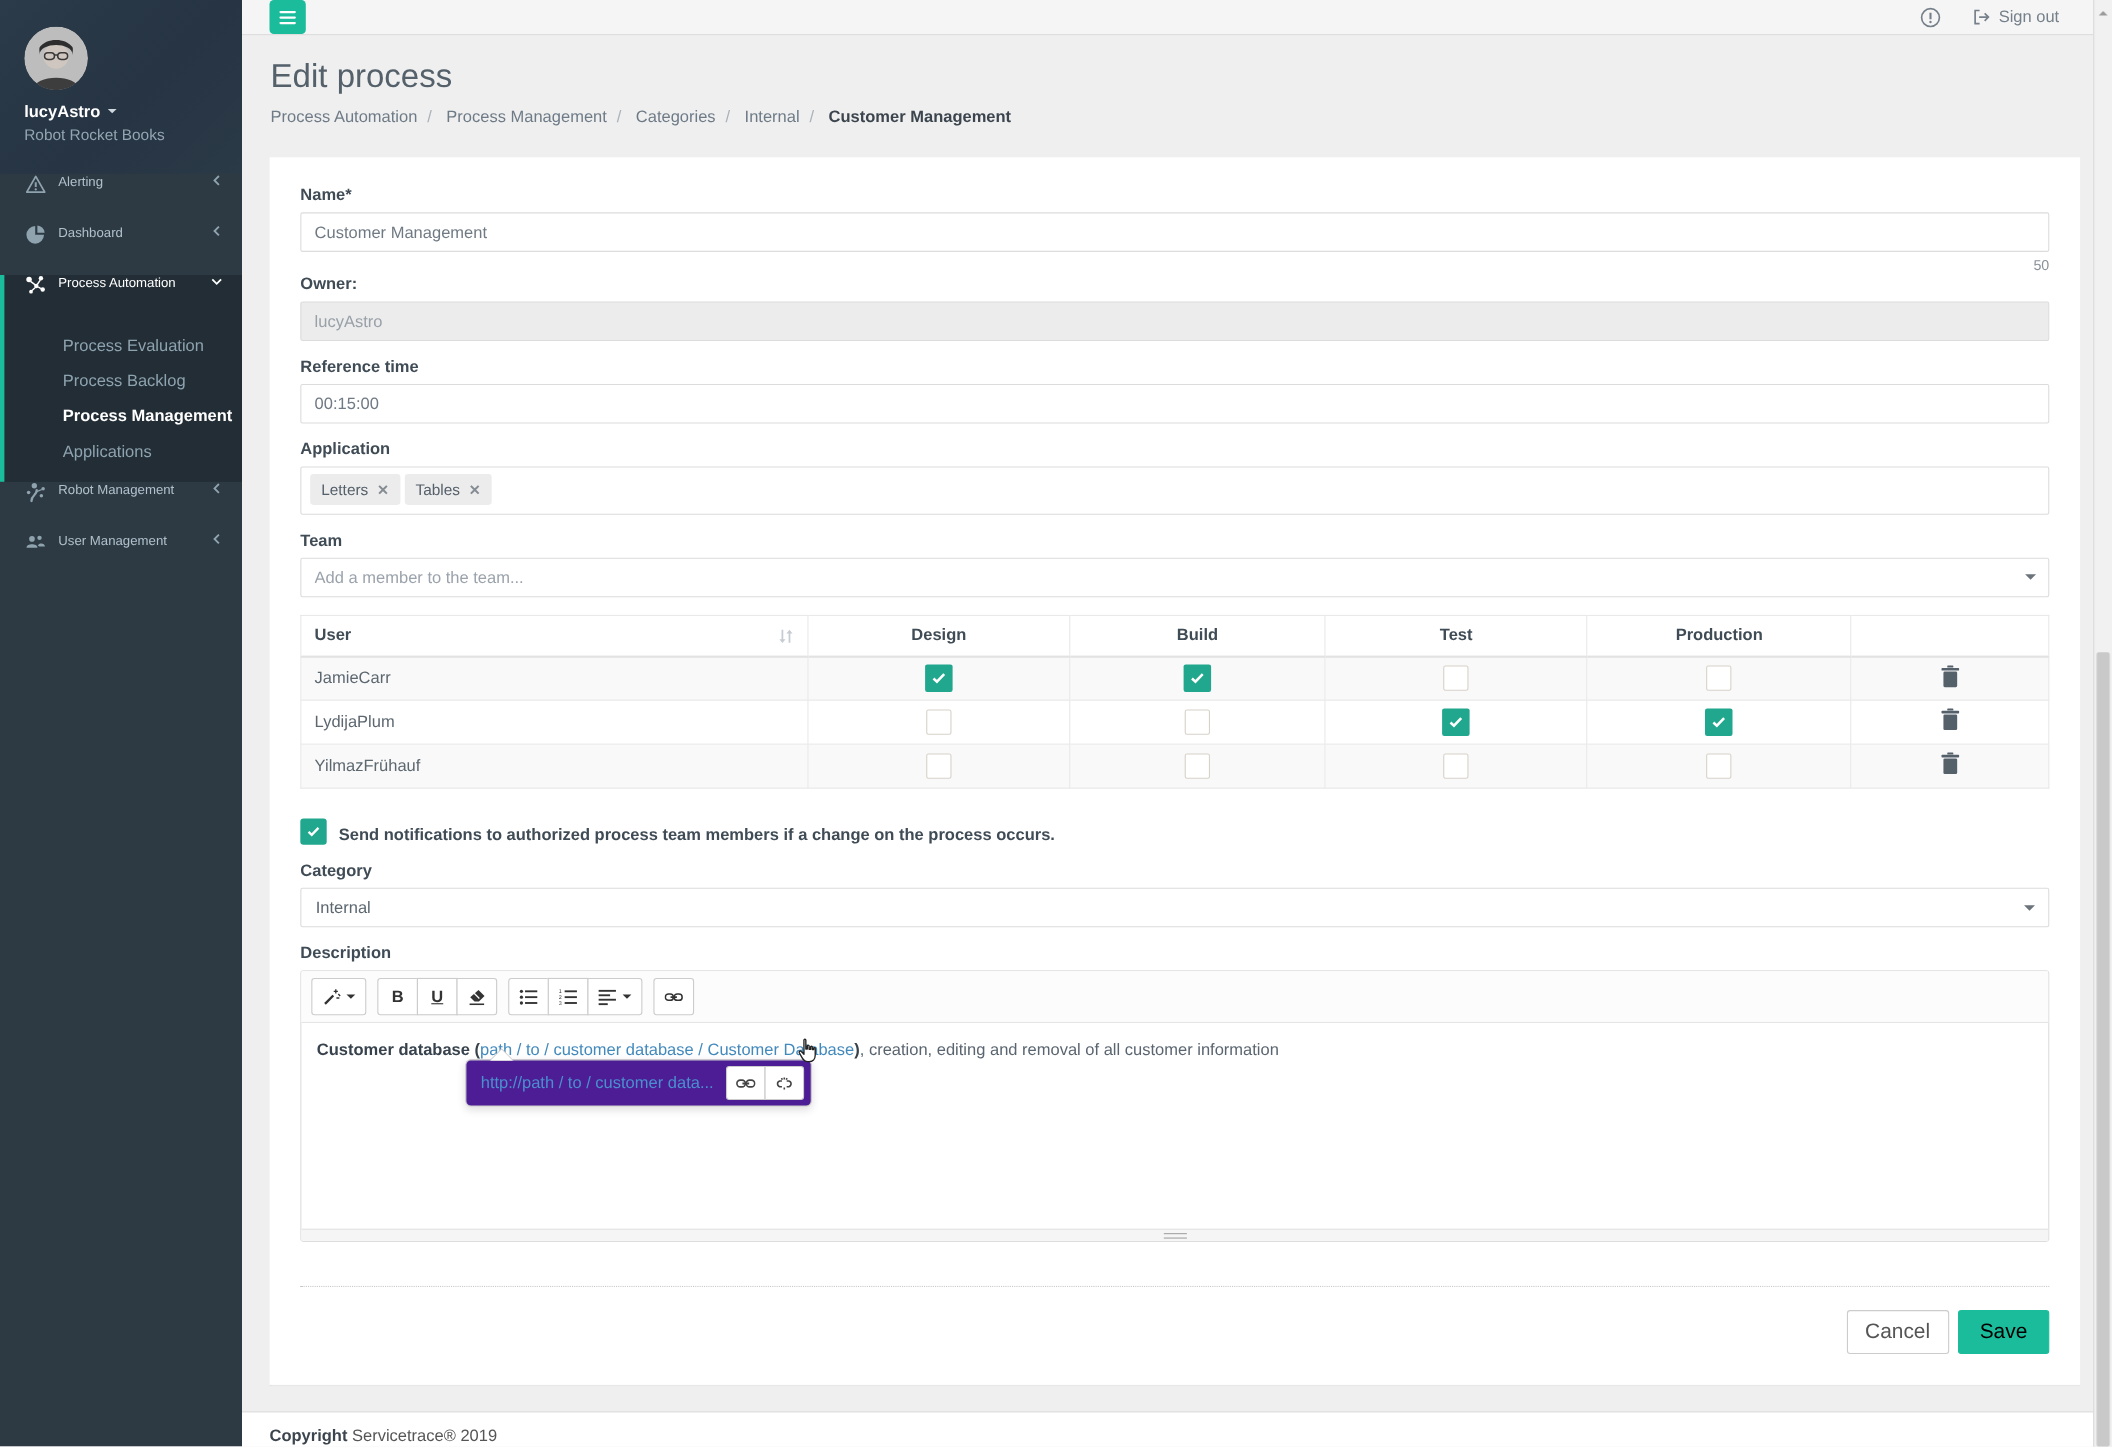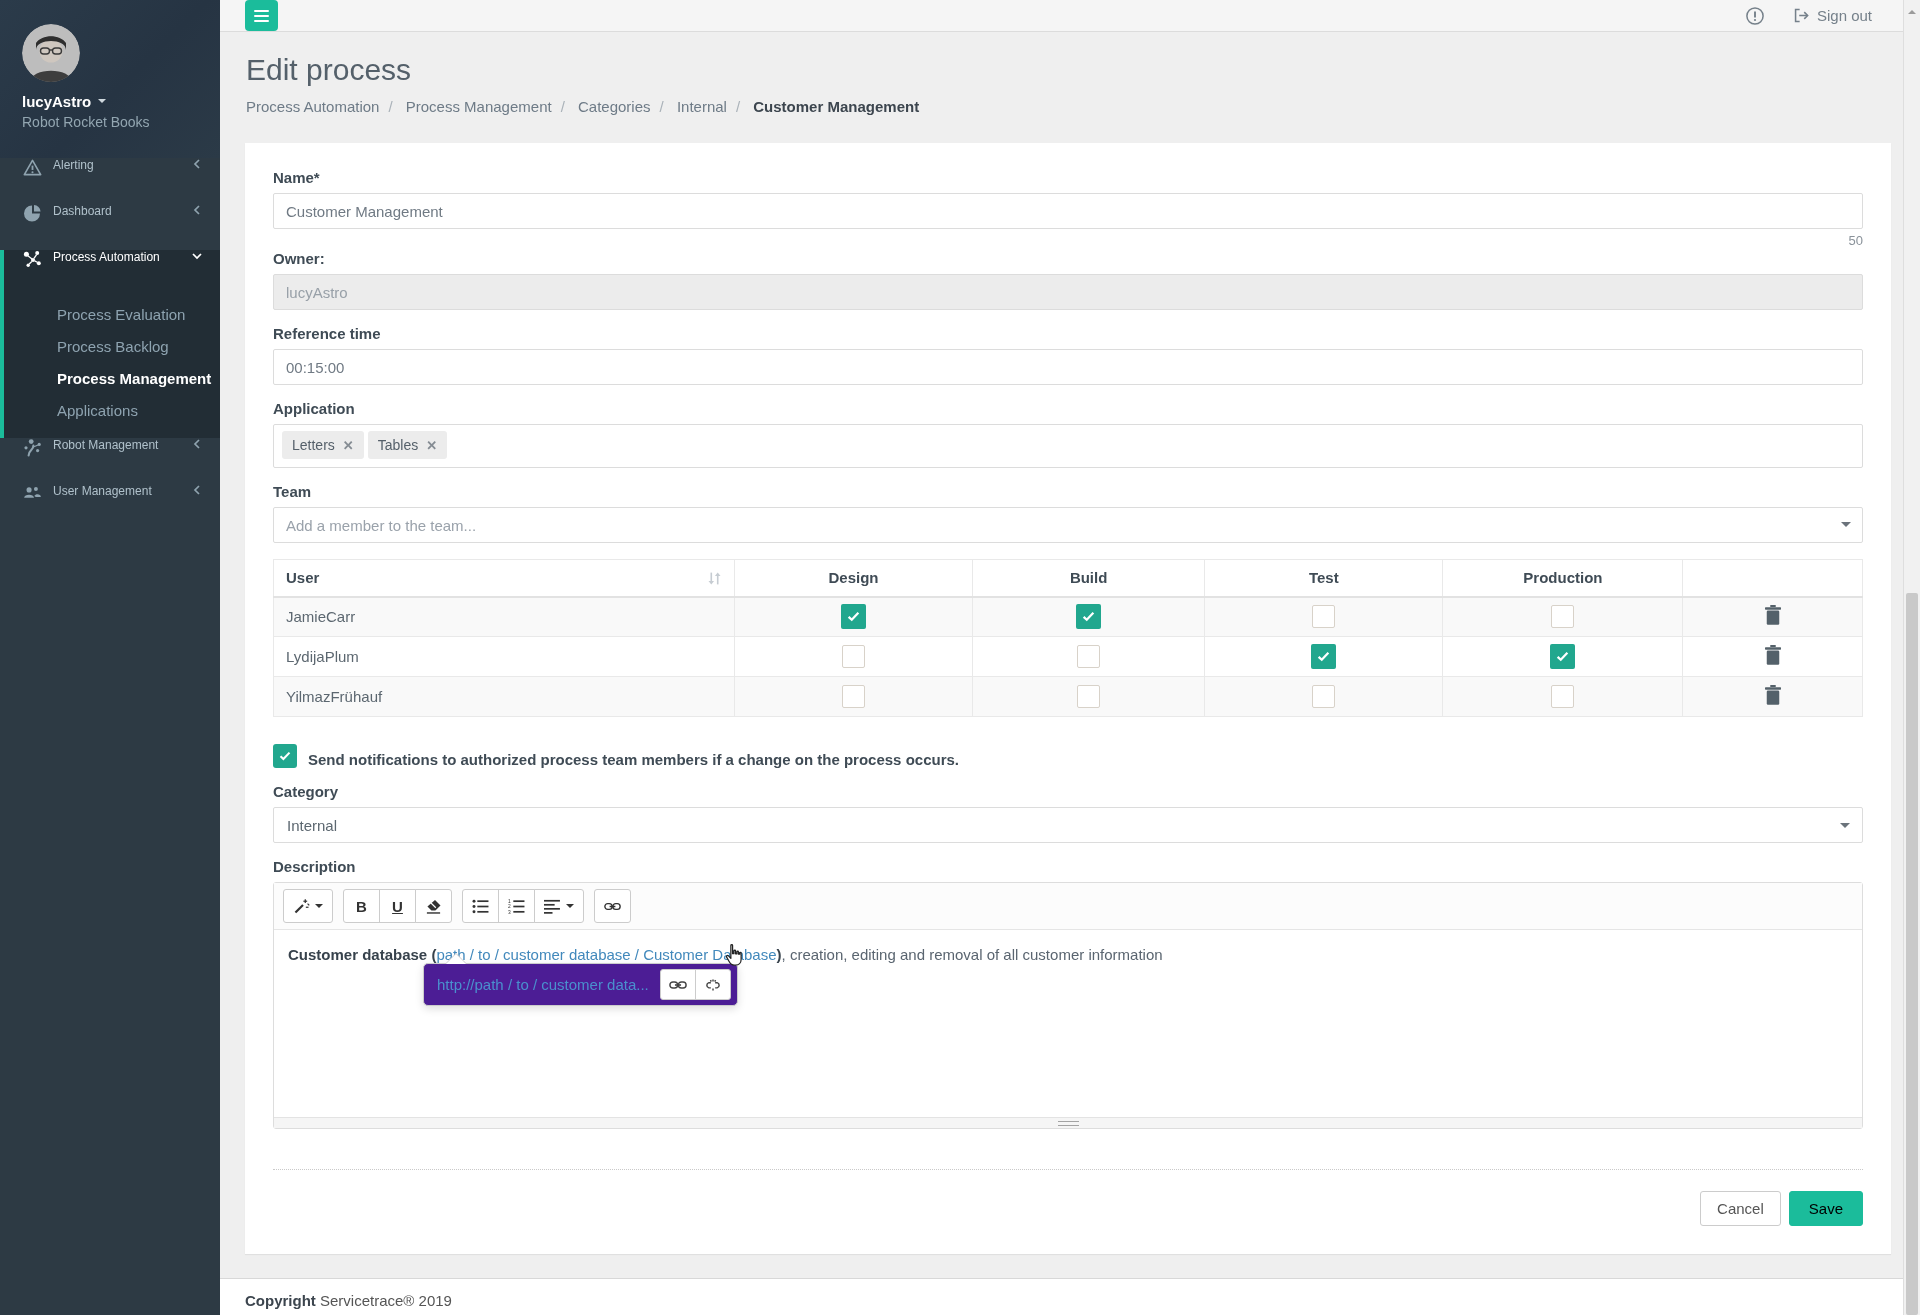--- a/index.html
+++ b/index.html
@@ -108,21 +108,21 @@
   .pop-link{color:#4a90ce;font-size:15px;max-width:223px;white-space:nowrap;overflow:hidden;text-overflow:ellipsis;cursor:pointer}
   .pop-btns{display:flex}
   .pbtn{width:36px;height:31px;background:#fff;border:1px solid #ccc;display:flex;align-items:center;justify-content:center;color:#444;margin-left:-1px;cursor:pointer}
   .pbtn:first-child{border-radius:3px 0 0 3px;margin-left:0}
   .pbtn:last-child{border-radius:0 3px 3px 0}
   .pbtn svg{width:18px;height:14px}
   .hand-cursor{position:absolute;left:449px;top:13px;width:23px;height:27px;pointer-events:none}
 
   .dotted-sep{border:none;border-top:1px dotted #c9c9c9;margin:40px 0 0}
   .actions{display:flex;justify-content:flex-end;gap:8px;margin-top:21px}
-  .btn{font-size:15px;border-radius:3px;padding:8px 16px;cursor:pointer;font-family:"Liberation Sans",sans-serif}
+  .btn{font-size:19px;border-radius:3px;padding:8px 16px;cursor:pointer;font-family:"Liberation Sans",sans-serif}
   .btn-cancel{background:#fff;border:1px solid #ccc;color:#555}
   .btn-save{background:var(--teal);border:1px solid var(--teal);color:#000000;padding:8px 19px}
 
   .footer{margin-top:24px;background:#fff;border-top:1px solid #d8d8d8;padding:13px 25px 14px;font-size:15px;color:#555}
   .footer b{color:#3c454e}
 
   
   .vscroll{position:fixed;right:0;top:0;width:17px;height:1315px;background:#f1f1f1;border-left:1px solid #dedede;z-index:9}
   .sb-arrow{width:0;height:0;border:4px solid transparent;border-bottom-color:#9b9b9b;margin:6px auto 0}
   .sb-thumb{position:absolute;left:2px;right:2px;top:593px;bottom:0;background:#c9c9c9;border-radius:2px}

